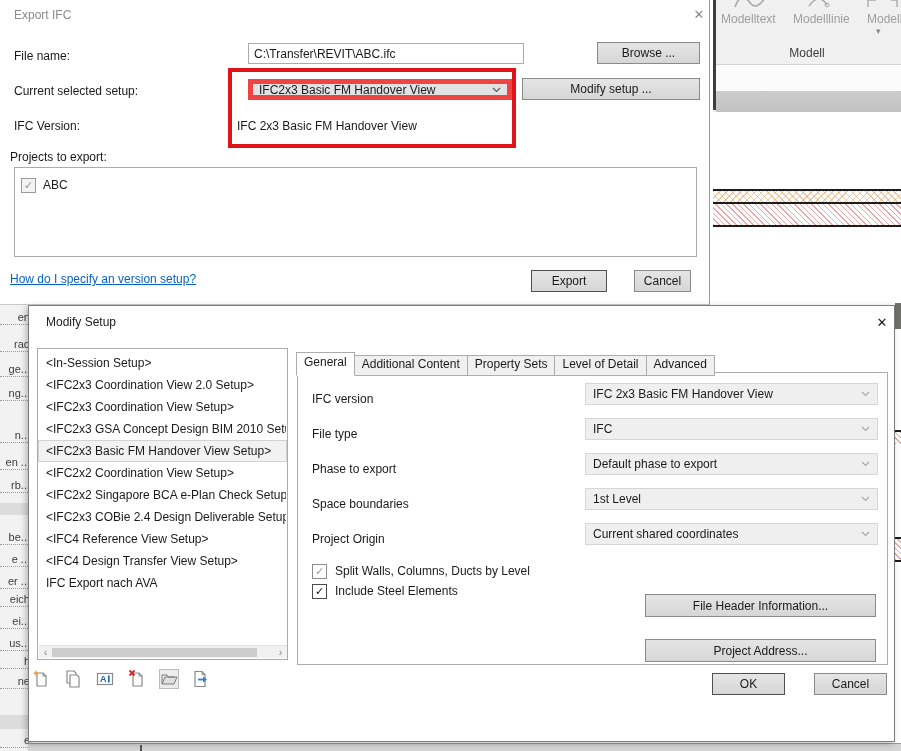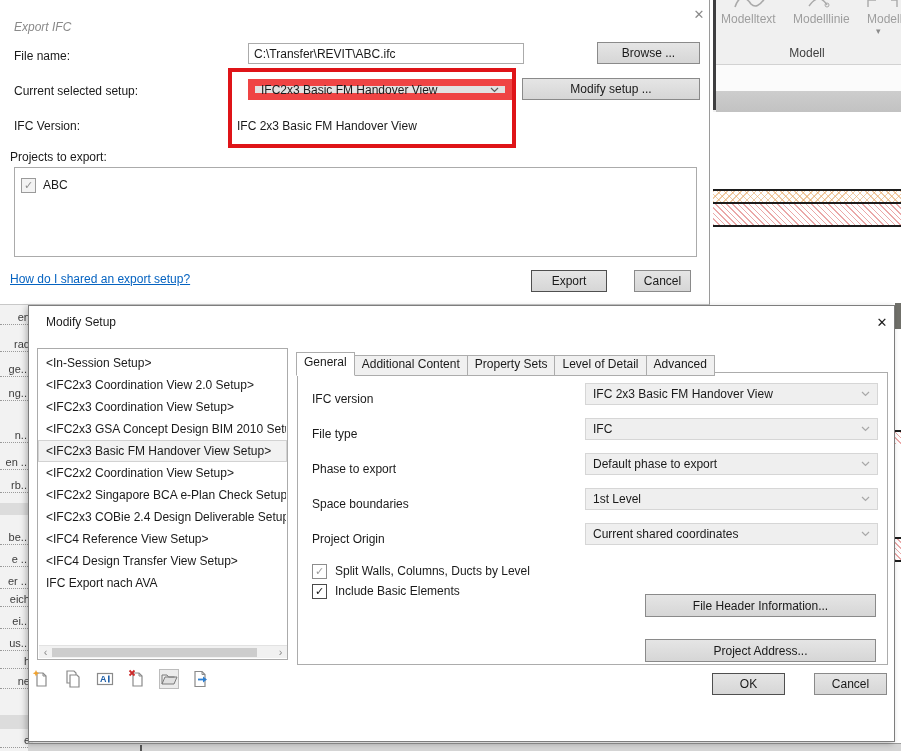--- a/index.html
+++ b/index.html
@@ -6,21 +6,21 @@
   #stage{position:relative;width:901px;height:751px;overflow:hidden;
          font-family:"Liberation Sans","DejaVu Sans",sans-serif;font-size:12px;color:#1a1a1a;background:#fff;}
   .b{position:absolute;box-sizing:border-box;}
   .btn{background:linear-gradient(#e5e5e5,#d6d6d6);border:1px solid #8a8a8a;text-align:center;
        font-size:12px;color:#1a1a1a;display:flex;align-items:center;justify-content:center;cursor:default;}
   .btn.default{border-color:#4f4f4f;}
   .lbl{white-space:nowrap;}
   .titletxt{font-size:12px;}
   .closex{font-size:13px;color:#444;text-align:center;line-height:16px;}
   .input{background:#fff;border:1px solid #ababab;padding:0 5px;display:flex;align-items:center;white-space:nowrap;overflow:hidden;}
-  .combo{background:#e2e2e2;border:7px solid #ef4444;display:flex;align-items:center;padding:0 6px;white-space:nowrap;}
+  .combo{background:#e2e2e2;border:5px solid #ef4444;display:flex;align-items:center;padding:0 6px;white-space:nowrap;}
   .ddl{background:#efefef;border:1px solid #d6d6d6;display:flex;align-items:center;padding:0 7px;white-space:nowrap;color:#1a1a1a;}
   .chev{margin-left:auto;flex:0 0 auto;}
   .cb{width:13px;height:13px;background:#fff;border:1px solid #9a9a9a;display:flex;align-items:center;justify-content:center;
       font-size:11px;line-height:11px;font-weight:bold;}
   .link{color:#0563c1;text-decoration:underline;cursor:pointer;}
   .listbox{background:#fff;border:1px solid #ababab;}
   .setupitem{height:20px;line-height:20px;padding-left:7px;white-space:nowrap;overflow:hidden;border:1px solid transparent;}
   .setupitem.sel{background:#f2f2f2;border:1px solid #d2d2d2;}
   .tab{background:#f0f0f0;border:1px solid #acacac;height:19px;line-height:17px;padding:0 7px;margin-right:-1px;white-space:nowrap;}
   .tab.active{background:#fff;border-bottom:1px solid #fff;height:22px;line-height:19px;z-index:3;}
@@ -100,21 +100,21 @@
   <div class="b hatch-diag" style="left:895px;top:432px;width:6px;height:12px;"></div>
   <div class="b blkline" style="left:895px;top:537px;width:6px;height:2px;"></div>
   <div class="b hatch-diag" style="left:895px;top:539px;width:6px;height:21px;"></div>
   <div class="b blkline" style="left:895px;top:560px;width:6px;height:2px;"></div>
 
   <div class="b" style="left:28px;top:743px;width:873px;height:8px;background:#d5d5d5;border-top:1px solid #9a9a9a;">
     <div class="b" style="left:112px;top:1px;width:2px;height:7px;background:#555;"></div>
   </div>
 
   <div class="b dlg" style="left:0;top:0;width:710px;height:305px;border-right:1px solid #9a9a9a;border-bottom:1px solid #c8c8c8;">
-    <span class="b titletxt" style="left:14px;top:20px;color:#8a8a8a;font-style:italic;">Export IFC</span>
+    <span class="b titletxt" style="left:14px;top:8px;color:#8a8a8a;">Export IFC</span>
     <span class="b closex" style="left:691px;top:7px;width:16px;height:16px;color:#8a8a8a;">✕</span>
 
     <span class="b lbl" style="left:14px;top:49px;">File name:</span>
     <div class="b input" style="left:248px;top:43px;width:276px;height:21px;">C:\Transfer\REVIT\ABC.ifc</div>
     <div class="b btn" style="left:597px;top:42px;width:103px;height:22px;">Browse ...</div>
 
     <span class="b lbl" style="left:14px;top:84px;">Current selected setup:</span>
     <div class="b combo" style="left:248px;top:79px;width:264px;height:21px;">
       <span>IFC2x3 Basic FM Handover View</span>
       <svg class="chev" width="9" height="6" viewBox="0 0 9 6">
@@ -129,21 +129,21 @@
     <div class="b" style="left:228px;top:68px;width:288px;height:80px;border:4px solid #df1418;z-index:5;"></div>
 
     <span class="b lbl" style="left:10px;top:150px;">Projects to export:</span>
     <div class="b listbox" style="left:14px;top:167px;width:683px;height:90px;">
       <div class="b" style="left:6px;top:9px;width:200px;height:16px;display:flex;align-items:center;">
         <span class="cb" style="background:#f3f3f3;color:#8f8f8f;">✓</span>
         <span style="margin-left:7px;">ABC</span>
       </div>
     </div>
 
-    <span class="b link" style="left:10px;top:272px;">How do I shared an export setup?</span>
+    <span class="b link" style="left:10px;top:272px;">How do I specify an version setup?</span>
     <div class="b btn default" style="left:531px;top:270px;width:76px;height:22px;">Export</div>
     <div class="b btn" style="left:634px;top:270px;width:57px;height:22px;">Cancel</div>
   </div>
 
   <div class="b dlg" style="left:28px;top:305px;width:867px;height:437px;border:1px solid #7d7d7d;box-shadow:-2px 2px 6px rgba(0,0,0,.25);">
     <span class="b titletxt" style="left:17px;top:9px;color:#1a1a1a;">Modify Setup</span>
     <span class="b closex" style="left:845px;top:9px;width:16px;height:16px;color:#1a1a1a;">✕</span>
 
     <div class="b listbox" style="left:8px;top:42px;width:251px;height:312px;padding-top:3px;">
       <div class="setupitem">&lt;In-Session Setup&gt;</div>
@@ -208,21 +208,21 @@
             <path d="M1 1 L4.5 4.5 L8 1" fill="none" stroke="#a8a8a8" stroke-width="1.2"></path>
           </svg>
       </div>
 
       <div class="b" style="left:14px;top:190px;height:16px;display:flex;align-items:center;">
         <span class="cb" style="color:#9b9b9b;border-color:#8d8d8d;">✓</span>
         <span style="margin-left:8px;">Split Walls, Columns, Ducts by Level</span>
       </div>
       <div class="b" style="left:14px;top:210px;height:16px;display:flex;align-items:center;">
         <span class="cb" style="color:#111;border-color:#4a4a4a;">✓</span>
-        <span style="margin-left:8px;">Include Basic Elements</span>
+        <span style="margin-left:8px;">Include Steel Elements</span>
       </div>
 
       <div class="b btn" style="left:347px;top:266px;width:231px;height:23px;">Project Address...</div>
       <div class="b btn" style="left:347px;top:221px;width:231px;height:23px;">File Header Information...</div>
     </div>
 
     <div class="b" style="left:2px;top:363px;width:200px;height:22px;">
       <svg class="b" style="left:0;top:0;" width="20" height="20" viewBox="0 0 20 20">
         <path d="M6 4 h6 l3 3 v10 h-9 z" fill="#fff" stroke="#8a8a8a" stroke-width="1.2"></path>
         <path d="M12 4 v3 h3" fill="none" stroke="#8a8a8a"></path>

